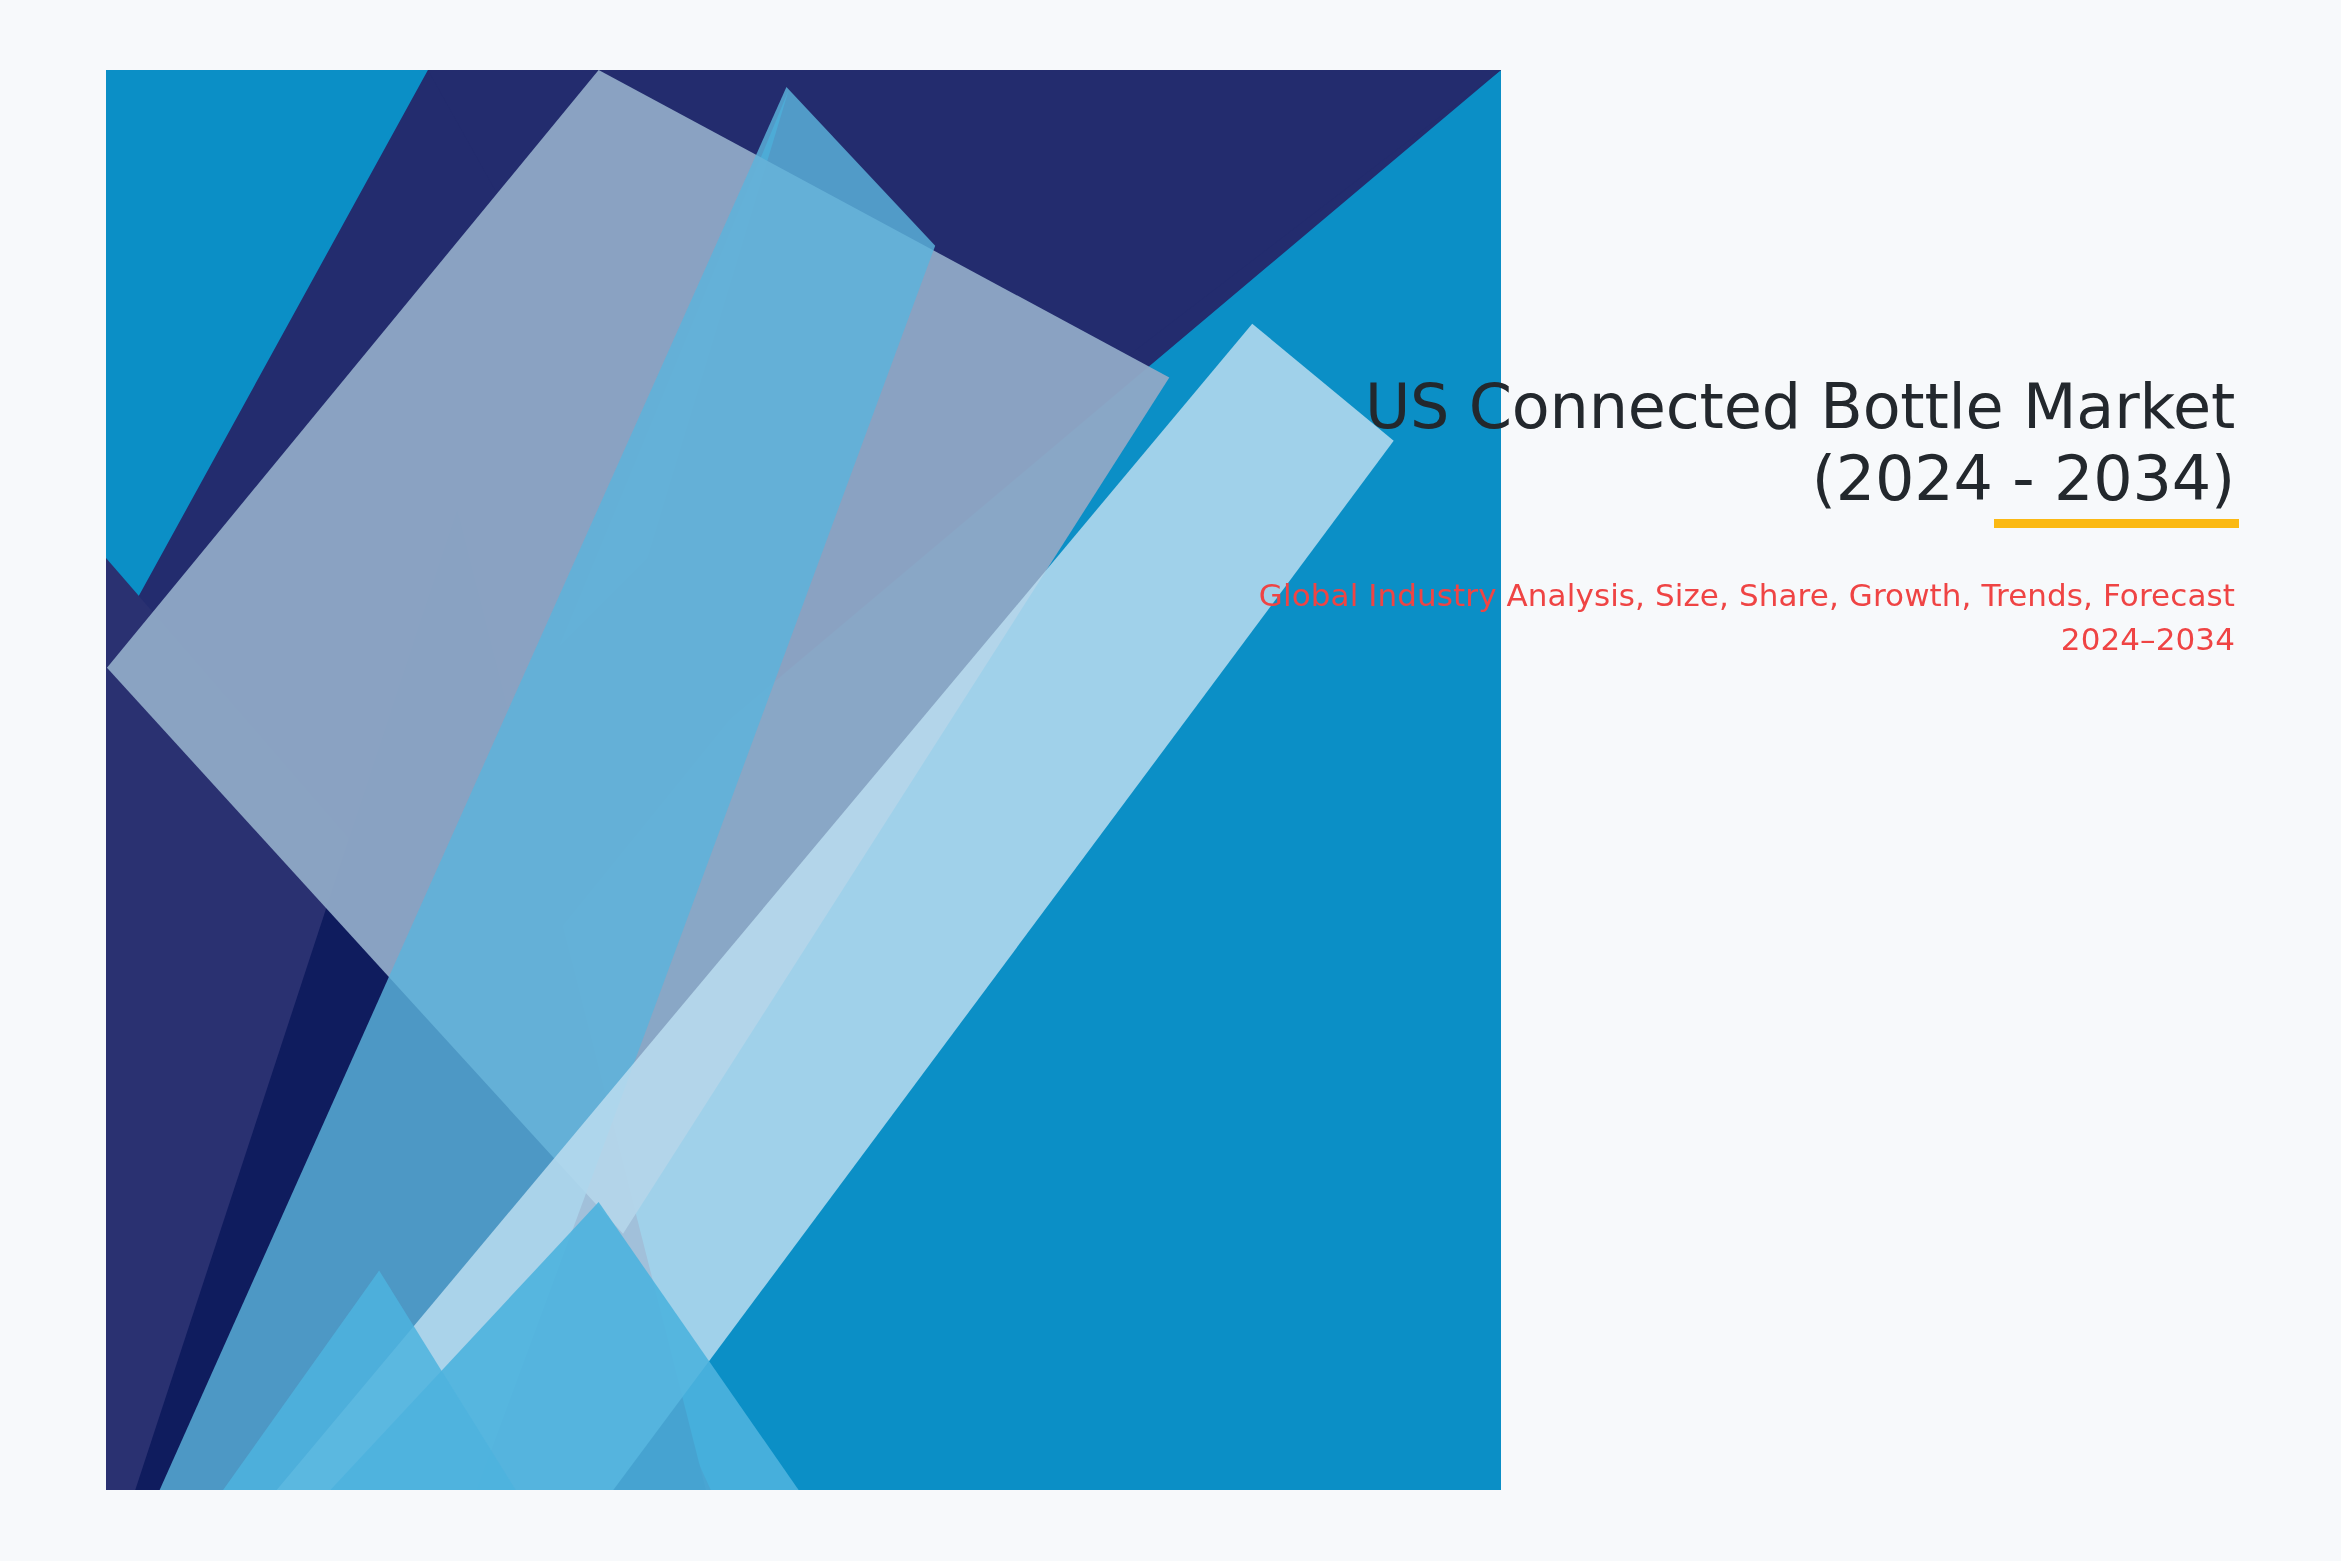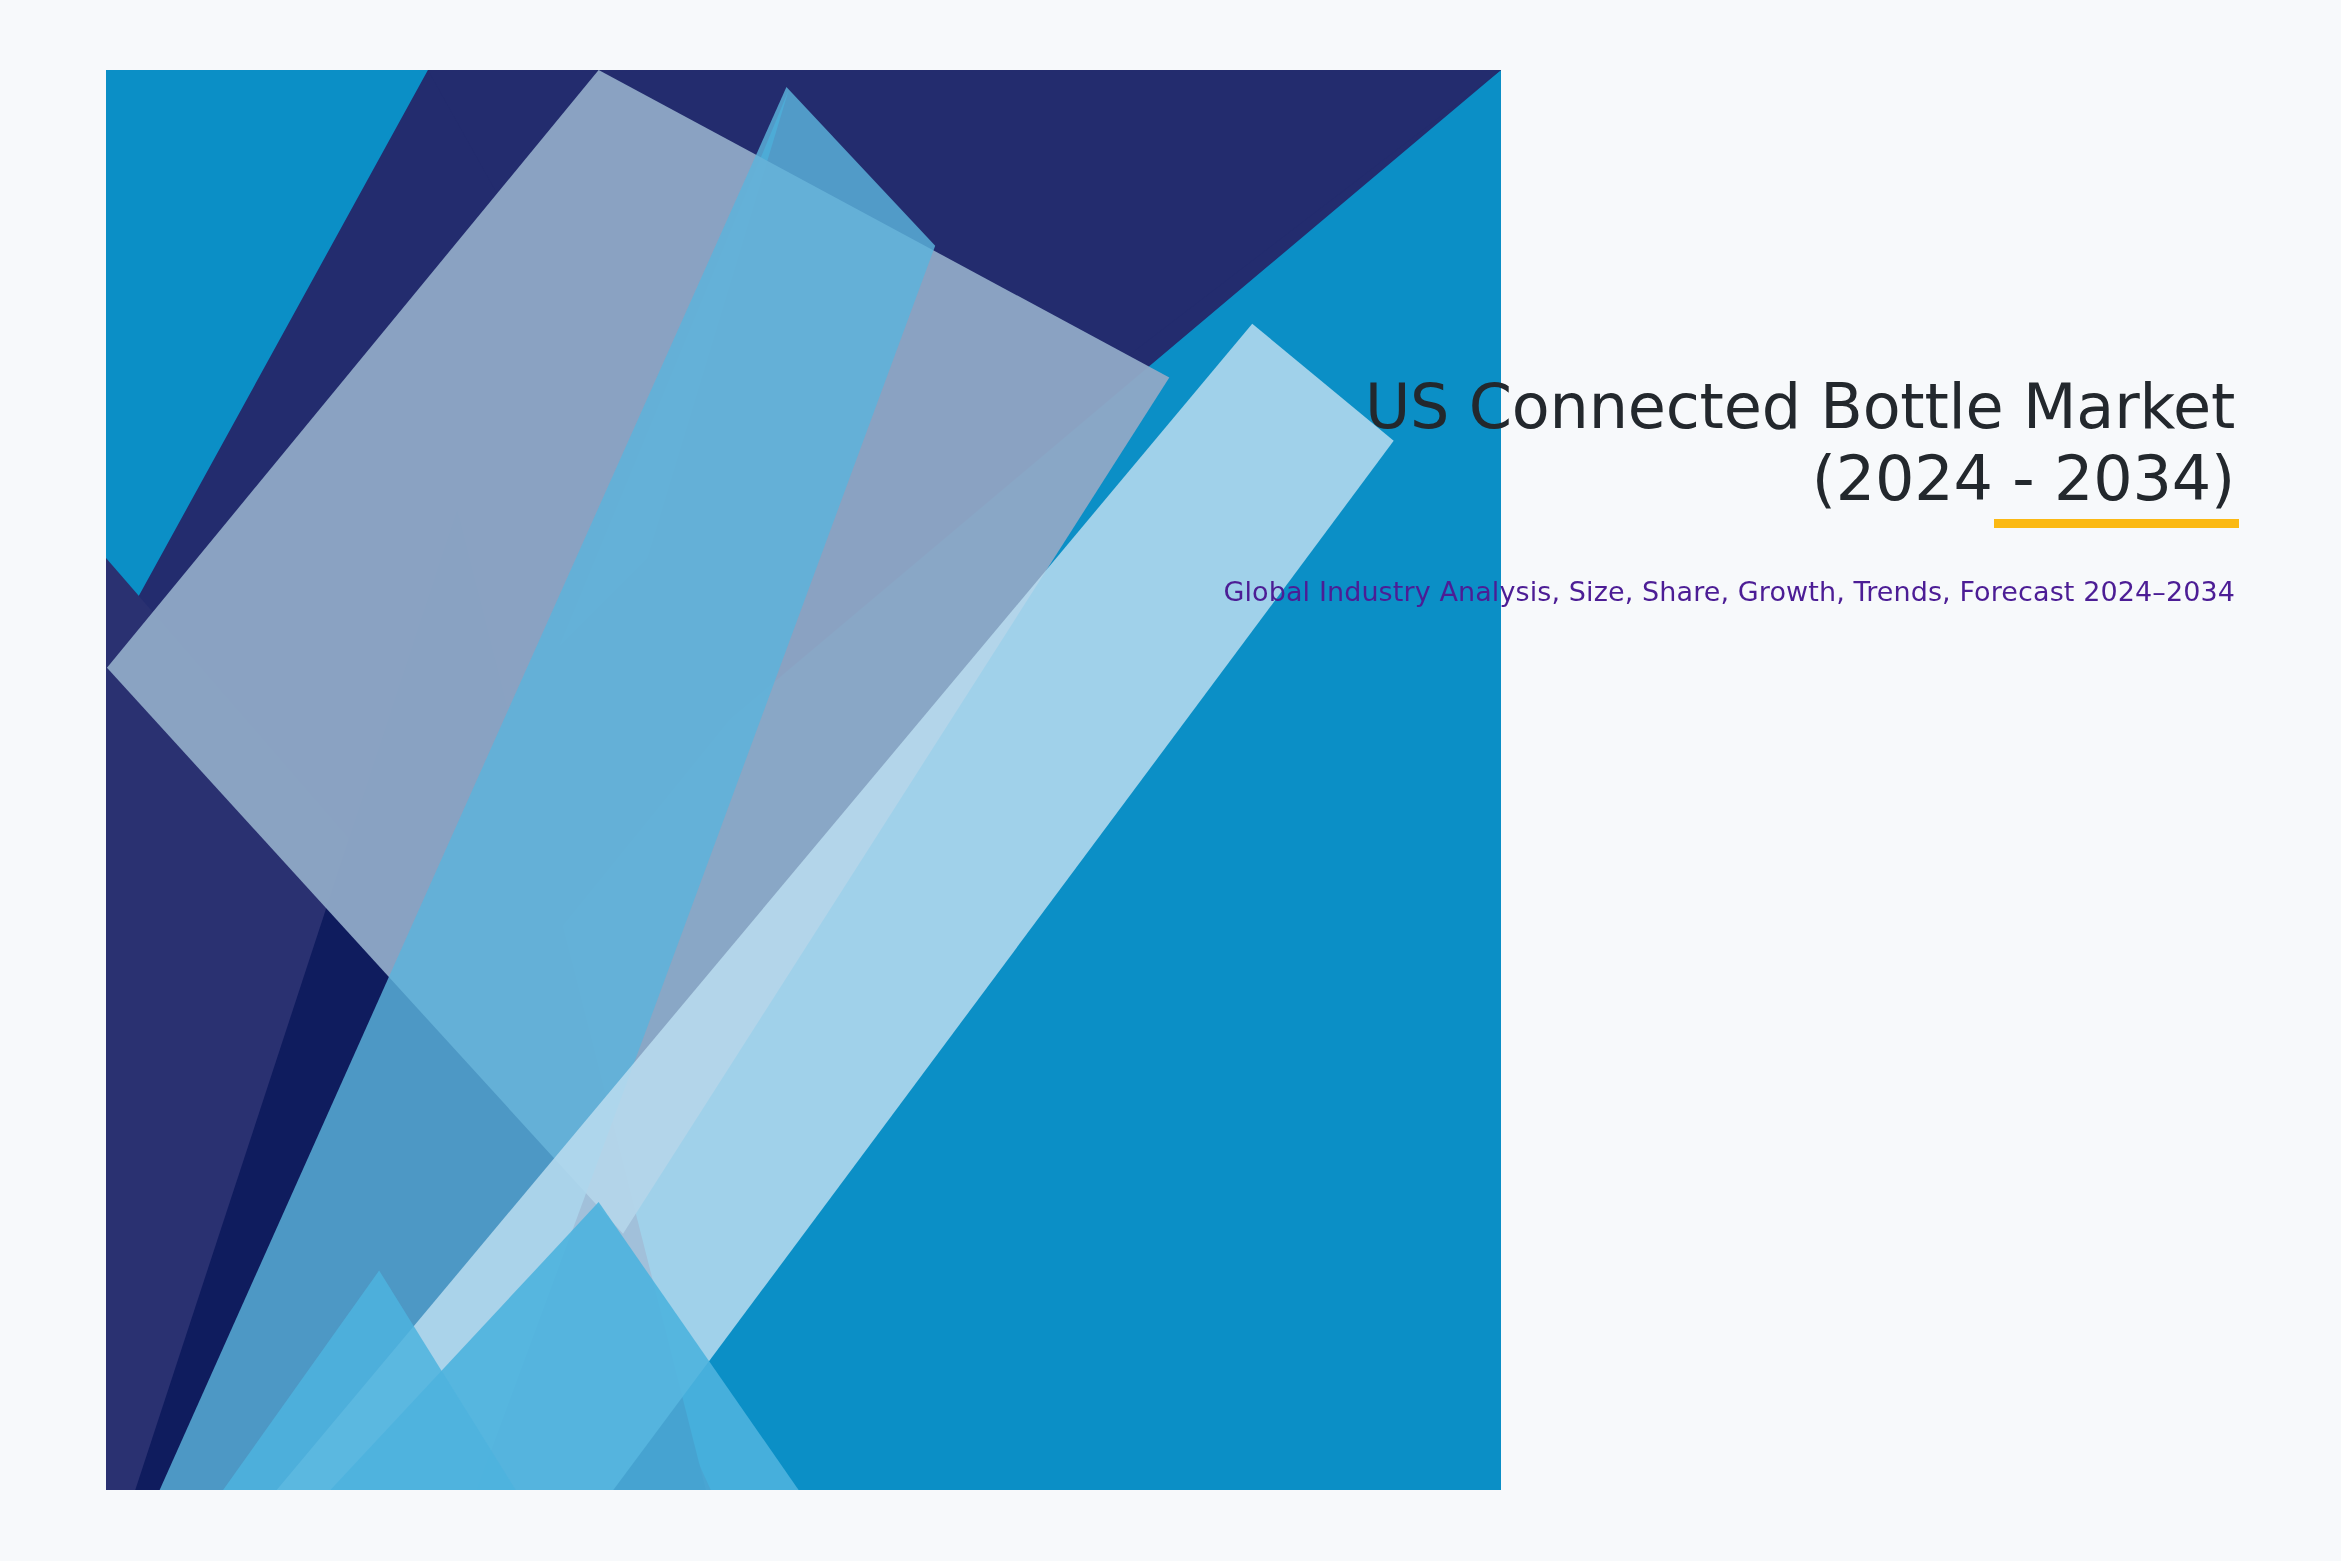--- a/index.html
+++ b/index.html
@@ -64,24 +64,24 @@
     right: 103px;
     top: 519px;
     width: 245px;
     height: 9.3px;
     background: #FBB913;
     z-index: 4;
   }
 
   #page-subtitle {
     margin: 58px 0 0 0;
-    font-size: 27px;
+    font-size: 31px;
     line-height: 1.42;
     font-weight: 400;
-    color: #4c1d95;
+    color: #ef4444;
     letter-spacing: 0.1px;
   }
 </style>
 </head>
 <body>
 
 <div id="slide">
 
   <div id="artwork">
     <svg viewBox="0 0 2860 2910" preserveAspectRatio="none">

